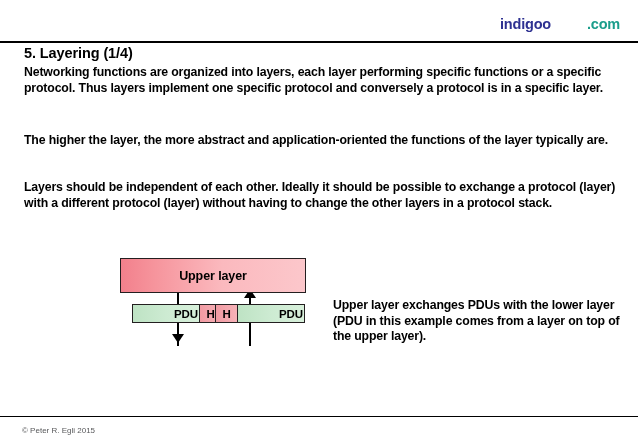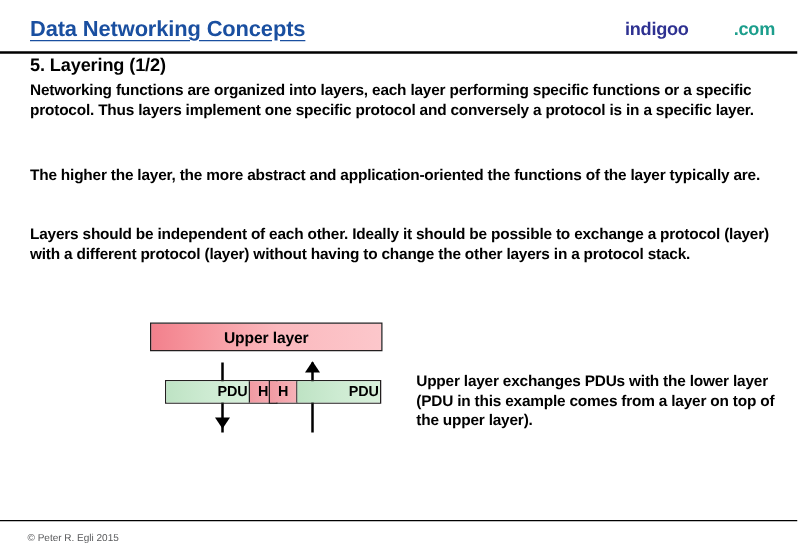--- a/index.html
+++ b/index.html
@@ -85,21 +85,21 @@
     position: absolute;
     left: 120px;
     top: 258px;
     width: 190px;
     height: 120px;
   }
   .layer-box {
     position: absolute;
     left: 0;
     width: 186px;
-    height: 23px;
+    height: 35px;
     border: 1.6px solid #231F20;
     box-sizing: border-box;
     display: flex;
     align-items: center;
     justify-content: center;
     font-size: 12.5px;
     font-weight: bold;
     color: #000000;
     letter-spacing: -0.1px;
     z-index: 3;
@@ -218,28 +218,27 @@
     color: #58595B;
     line-height: 10.5px;
     white-space: nowrap;
     margin-top: 44px;
   }
 </style>
 </head>
 <body>
 
 <div id="slide-header">
-  <div id="header-title">Data Networking Concepts</div>
   <div id="brand">
     <span class="brand-name">indigoo</span><span class="brand-tld">.com</span>
   </div>
 </div>
 <div id="header-rule"></div>
 
-<div id="slide-title">5. Layering (1/2)</div>
+<div id="slide-title">5. Layering (1/4)</div>
 <div class="para" id="para-1">Networking functions are organized into layers, each layer performing specific functions or a specific protocol. Thus layers implement one specific protocol and conversely a protocol is in a specific layer.</div>
 <div class="para" id="para-2">The higher the layer, the more abstract and application-oriented the functions of the layer typically are.</div>
 <div class="para" id="para-3">Layers should be independent of each other. Ideally it should be possible to exchange a protocol (layer) with a different protocol (layer) without having to change the other layers in a protocol stack.</div>
 
 <div id="diagram">
 
   <div class="conn" id="conn-down"></div>
   <div class="conn" id="conn-up"></div>
   <div class="arrowhead" id="arrow-down-head"></div>
   <div class="arrowhead" id="arrow-up-head"></div>

